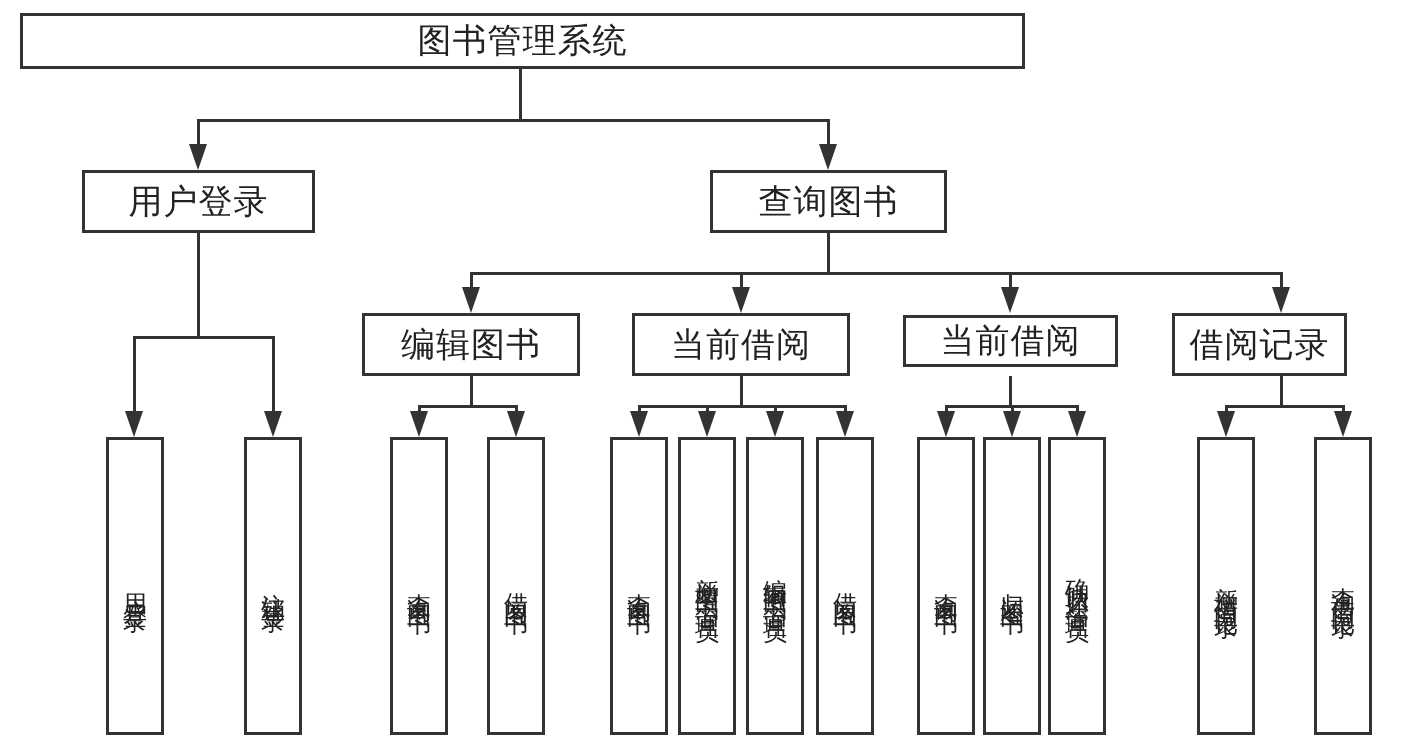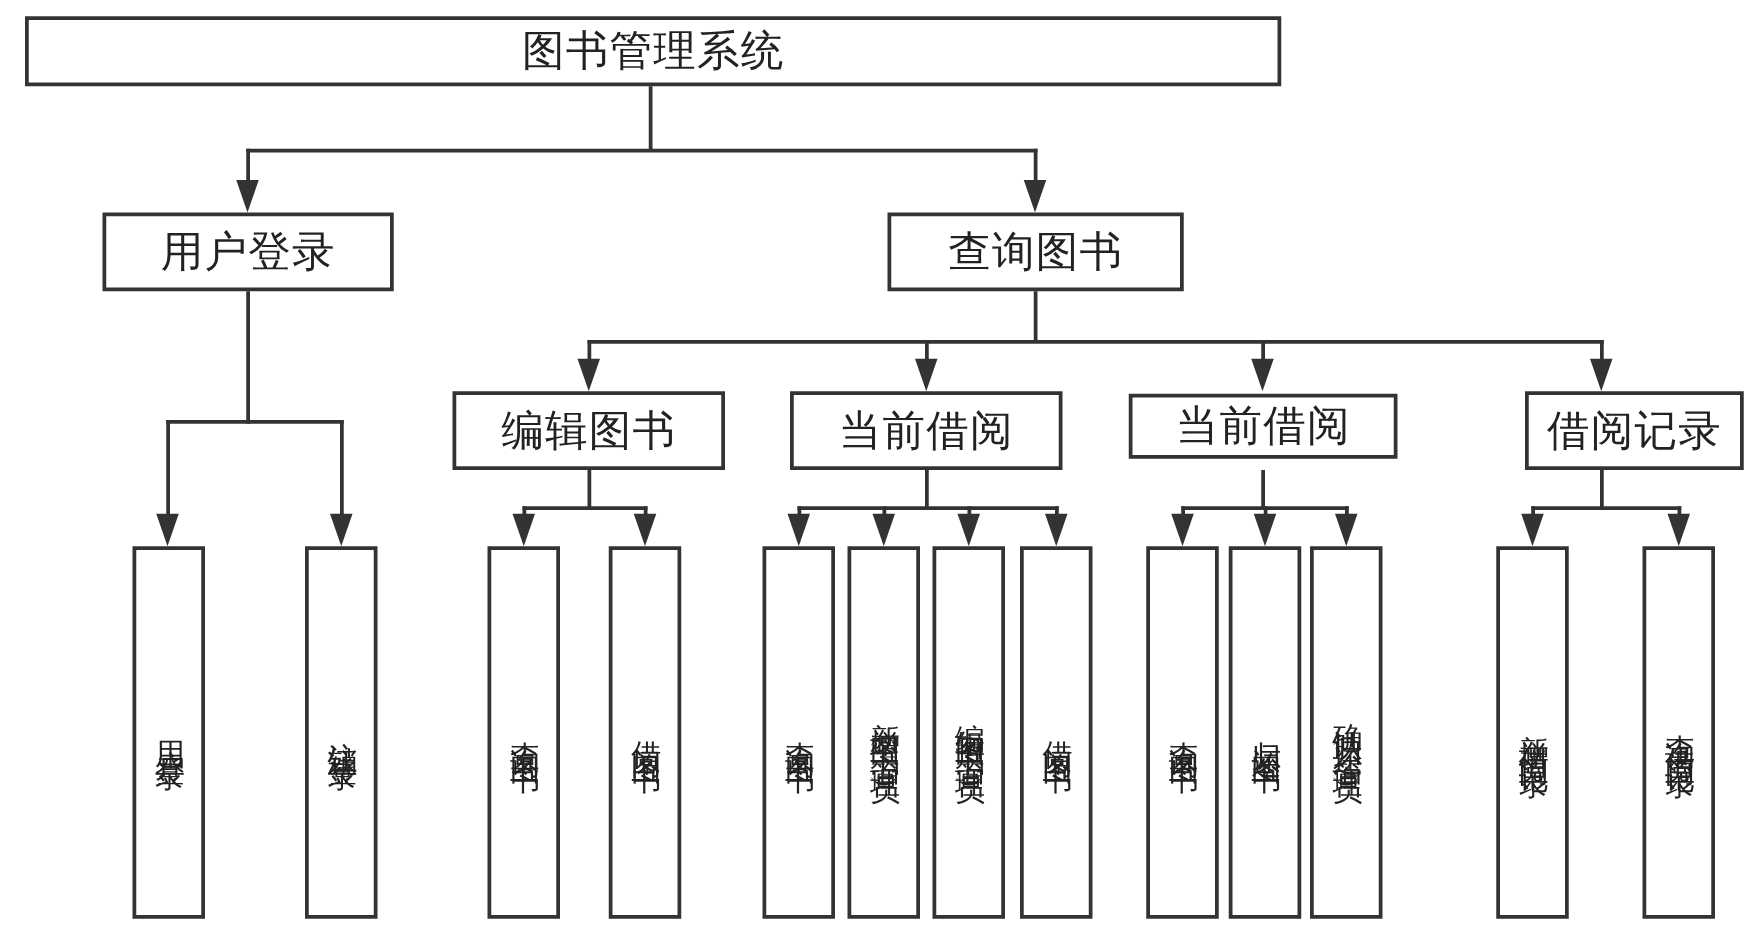--- a/index.html
+++ b/index.html
@@ -86,21 +86,21 @@
 
   <div class="box" style="left:362px;top:313px;width:218px;height:63px">
     <span class="hlabel">编辑图书</span>
   </div>
   <div class="box" style="left:632px;top:313px;width:218px;height:63px">
     <span class="hlabel">当前借阅</span>
   </div>
   <div class="box" style="left:903px;top:315px;width:215px;height:52px">
     <span class="hlabel">当前借阅</span>
   </div>
-  <div class="box" style="left:1220px;top:313px;width:175px;height:63px">
+  <div class="box" style="left:1172px;top:313px;width:175px;height:63px">
     <span class="hlabel">借阅记录</span>
   </div>
 
   <div class="vline" style="left:197px;top:233px;height:106px"></div>
   <div class="hline" style="left:133px;top:336px;width:142px"></div>
   <div class="vline" style="left:133px;top:336px;height:77px"></div>
   <div class="arrow" style="left:125px;top:411px"></div>
   <div class="vline" style="left:272px;top:336px;height:77px"></div>
   <div class="arrow" style="left:264px;top:411px"></div>
 

